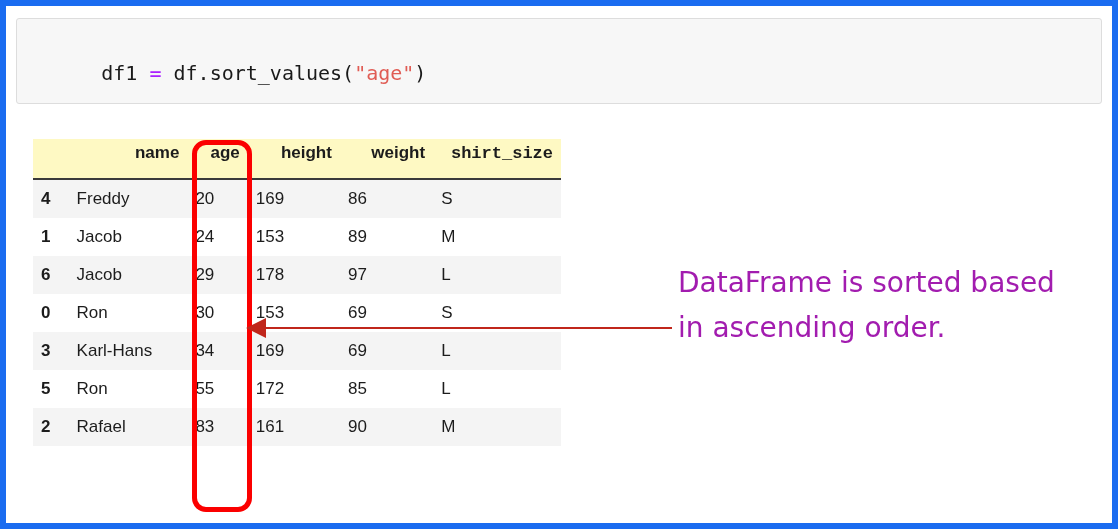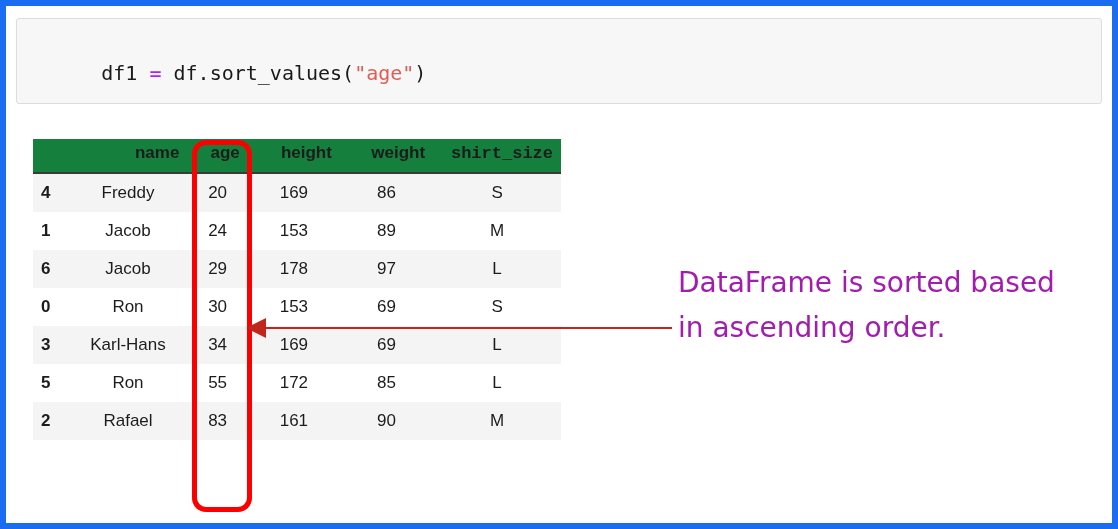--- a/index.html
+++ b/index.html
@@ -48,27 +48,27 @@
     left: 27px;
     top: 133px;
     width: 528px;
     border-collapse: collapse;
     font-size: 17px;
     color: #1c1c1c;
   }
   #df-table th {
     font-weight: bold;
     text-align: right;
-    padding: 4px 8px 9px 8px;
+    padding: 4px 8px 15px 8px;
     border-bottom: 2px solid #3a3a3a;
-    background: #15803d;
+    background: #fef9c3;
     white-space: nowrap;
   }
   #df-table td {
-    text-align: center;
+    text-align: left;
     padding: 9px 8px;
     white-space: nowrap;
   }
   #df-table tbody tr:nth-child(odd)  td { background: #f4f4f4; }
   #df-table tbody tr:nth-child(even) td { background: #ffffff; }
   #df-table td.idx, #df-table th.idx {
     text-align: left;
     font-weight: bold;
     width: 26px;
   }

